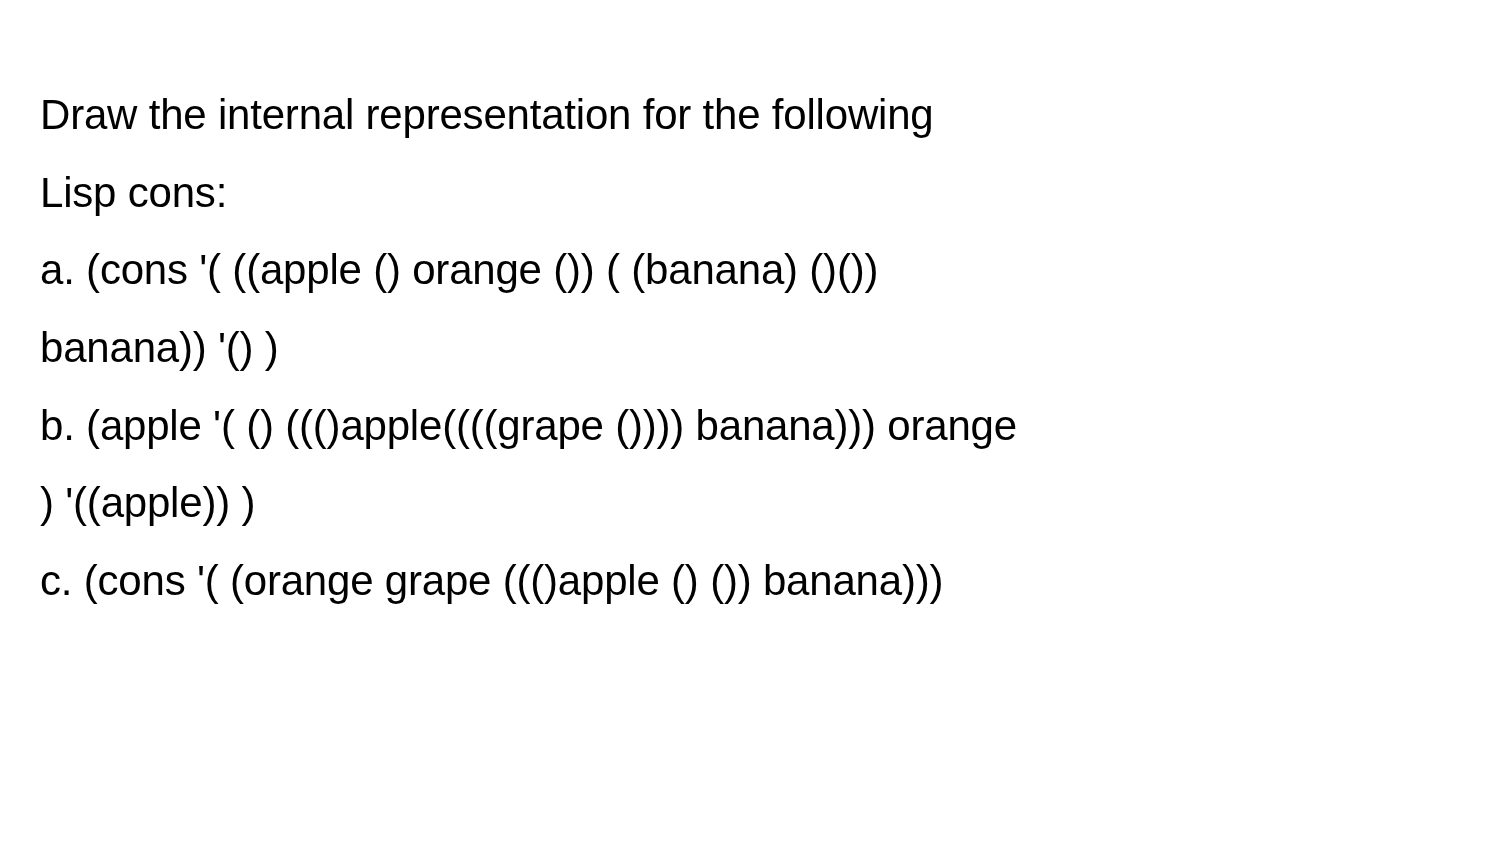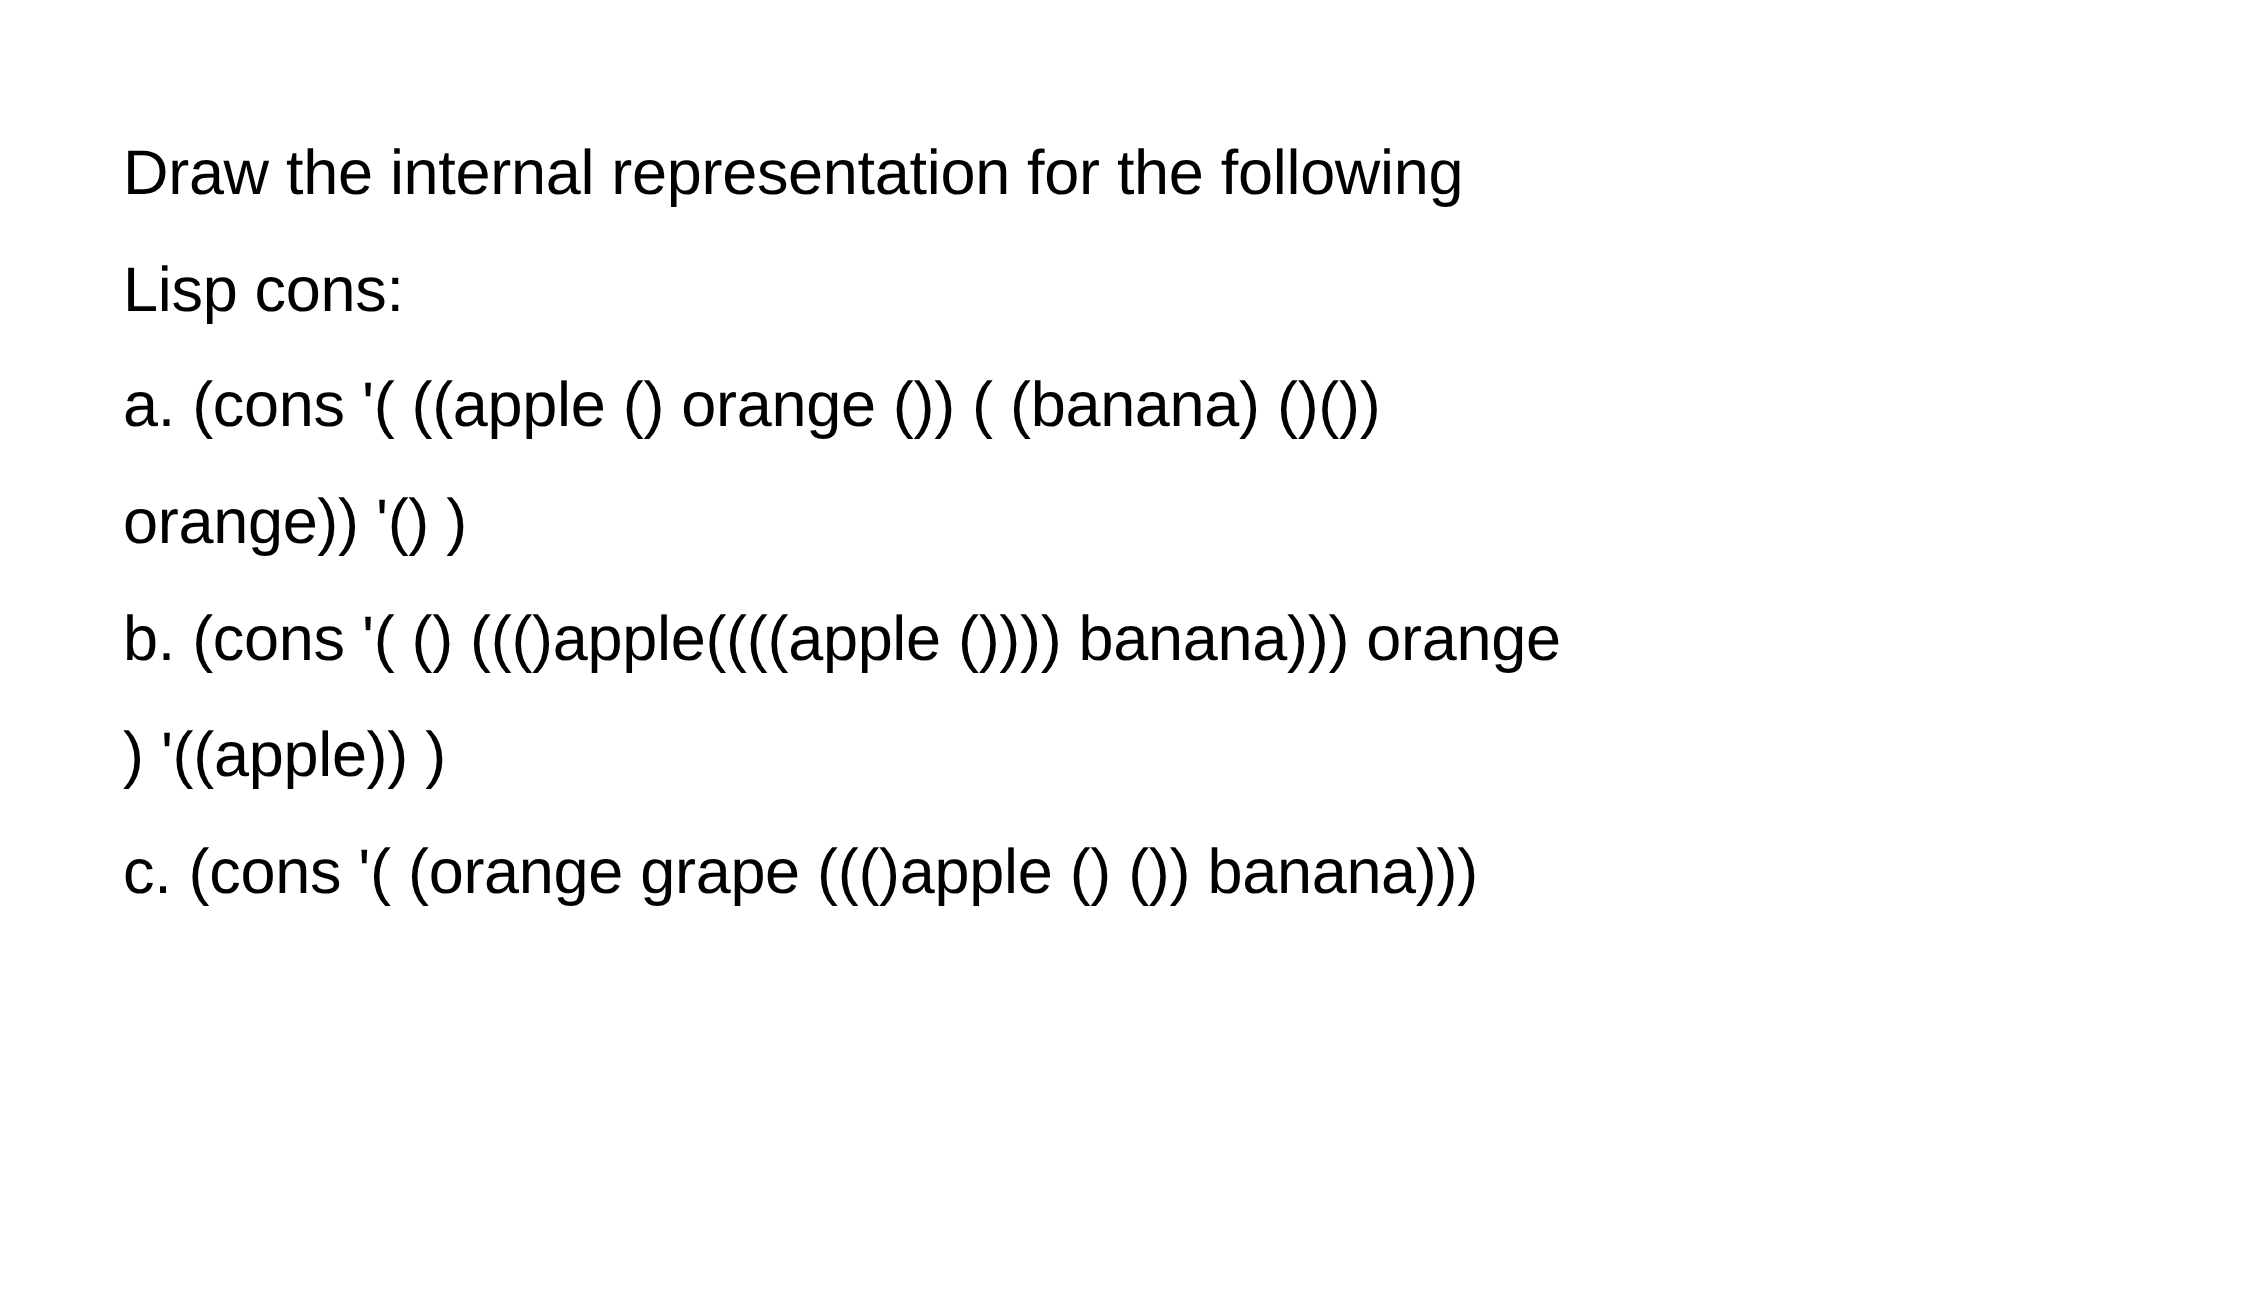--- a/index.html
+++ b/index.html
@@ -9,36 +9,36 @@
   }
   html, body {
     width: 1500px;
     height: 864px;
     background: #ffffff;
     font-family: -apple-system, BlinkMacSystemFont, "Segoe UI", Helvetica, Arial, sans-serif;
     color: #000000;
     overflow: hidden;
   }
   .container {
-    padding: 76px 54px 0 82px;
+    padding: 76px 54px 0 40px;
   }
   .line {
     font-size: 42px;
     line-height: 1.85;
     font-weight: 400;
     letter-spacing: -0.2px;
   }
   .intro {
     margin-bottom: 0;
   }
 </style>
 </head>
 <body>
 
 <div class="container">
   <div class="line intro">Draw the internal representation for the following</div>
   <div class="line intro">Lisp cons:</div>
   <div class="line">a. (cons '( ((apple () orange ()) ( (banana) ()())</div>
-  <div class="line">orange)) '() )</div>
-  <div class="line">b. (cons '( () ((()apple((((apple ()))) banana))) orange</div>
+  <div class="line">banana)) '() )</div>
+  <div class="line">b. (apple '( () ((()apple((((grape ()))) banana))) orange</div>
   <div class="line">) '((apple)) )</div>
   <div class="line">c. (cons '( (orange grape ((()apple () ()) banana)))</div>
 </div>
 
 </body></html>

